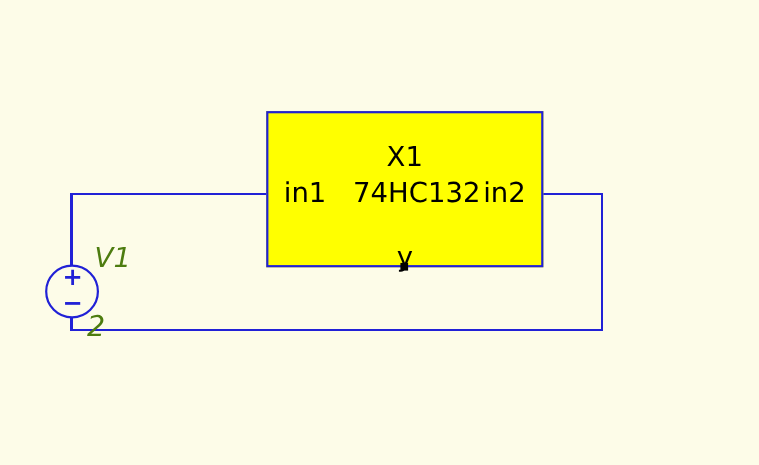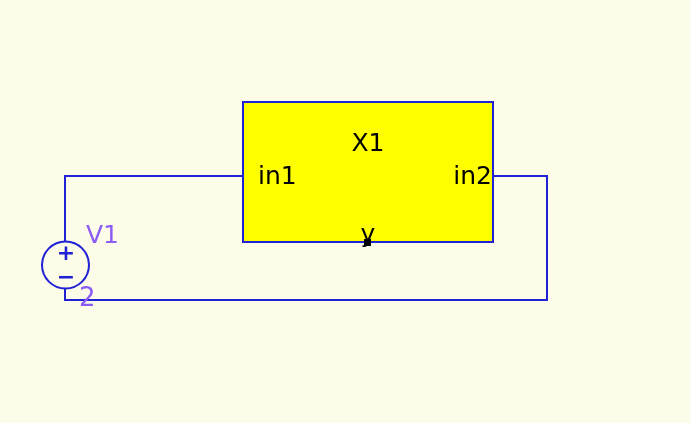--- a/index.html
+++ b/index.html
@@ -51,21 +51,21 @@
   .pin-left {
     top: 60px;
     left: 14px;
   }
   .ic-part {
     top: 60px;
     left: 77px;
   }
   .pin-right {
     top: 60px;
-    right: 0;
+    right: 14px;
   }
   .pin-bottom {
     top: 118px;
     left: 0;
     width: 248px;
     text-align: center;
   }
   .pin-marker {
     position: absolute;
     left: 120px;
@@ -89,39 +89,41 @@
     font-size: 22px;
     font-weight: bold;
     line-height: 1;
   }
   .vs-plus  { left: 66px; top: 253px; }
   .vs-minus { left: 66px; top: 277px; }
   .float-label {
     position: absolute;
     font-size: 25px;
     line-height: 1;
-    color: #8b5cf6;
+    color: #4d7c0f;
     white-space: nowrap;
+    font-style: italic;
   }
   .label-v1 { left: 86px; top: 222px; }
   .label-val { left: 79px; top: 284px; font-size: 26px; }
 </style>
 </head>
 <body>
 
 <div class="canvas">
 
   <svg class="wires" width="690" height="423" viewBox="0 0 690 423">
     <polyline points="243,176 65,176 65,242" fill="none" stroke="#2121d6" stroke-width="2" shape-rendering="crispEdges"></polyline>
     <polyline points="65,288 65,300 547,300 547,176 493,176" fill="none" stroke="#2121d6" stroke-width="2" shape-rendering="crispEdges"></polyline>
   </svg>
 
   <div class="ic-box">
     <div class="txt ic-designator">X1</div>
     <div class="txt pin-left">in1</div>
+    <div class="txt ic-part">74HC132</div>
     <div class="txt pin-right">in2</div>
     <div class="txt pin-bottom">y</div>
     <div class="pin-marker"></div>
   </div>
 
   <svg class="vsource" width="56" height="56" viewBox="0 0 56 56">
     <circle cx="27.5" cy="28" r="23.5" fill="#fdfce8" stroke="#2121d6" stroke-width="2"></circle>
   </svg>
   <span class="vs-sign vs-plus">+</span>
   <span class="vs-sign vs-minus">−</span>

